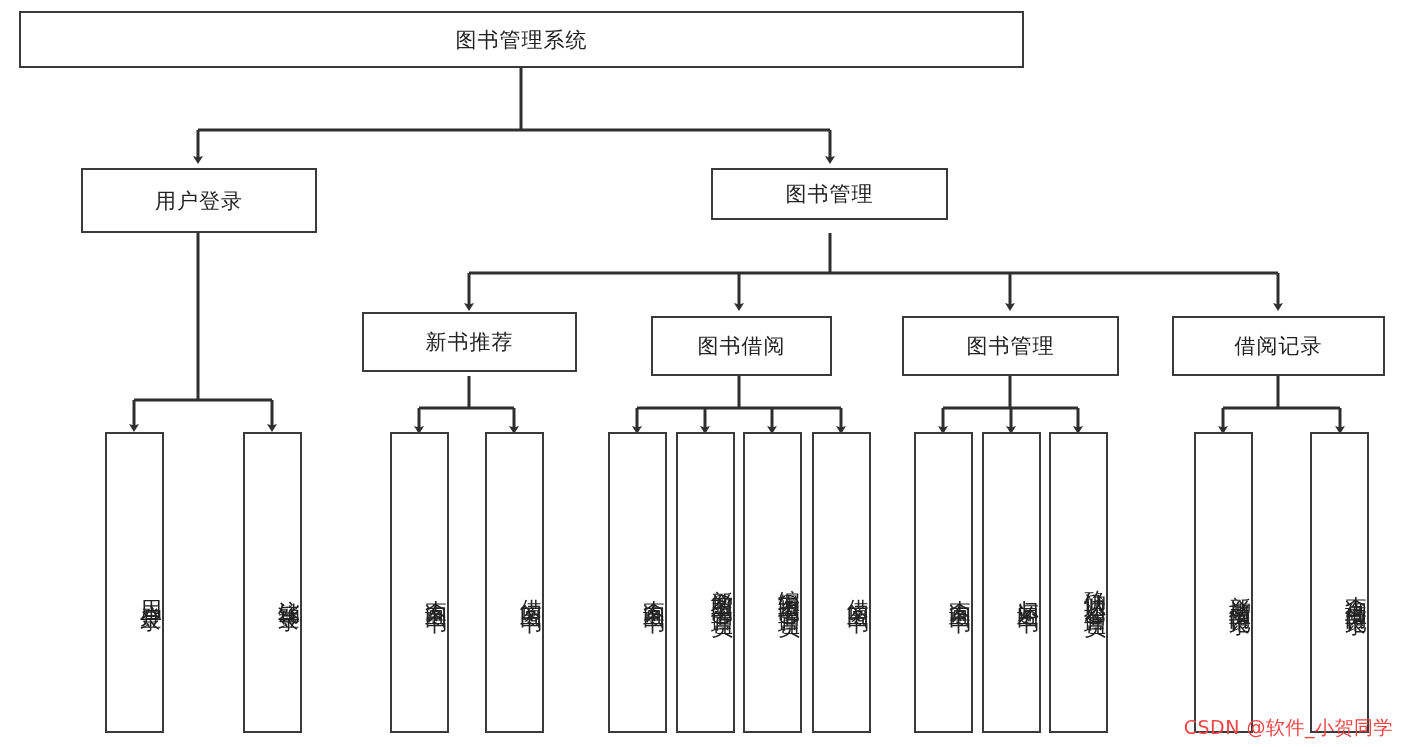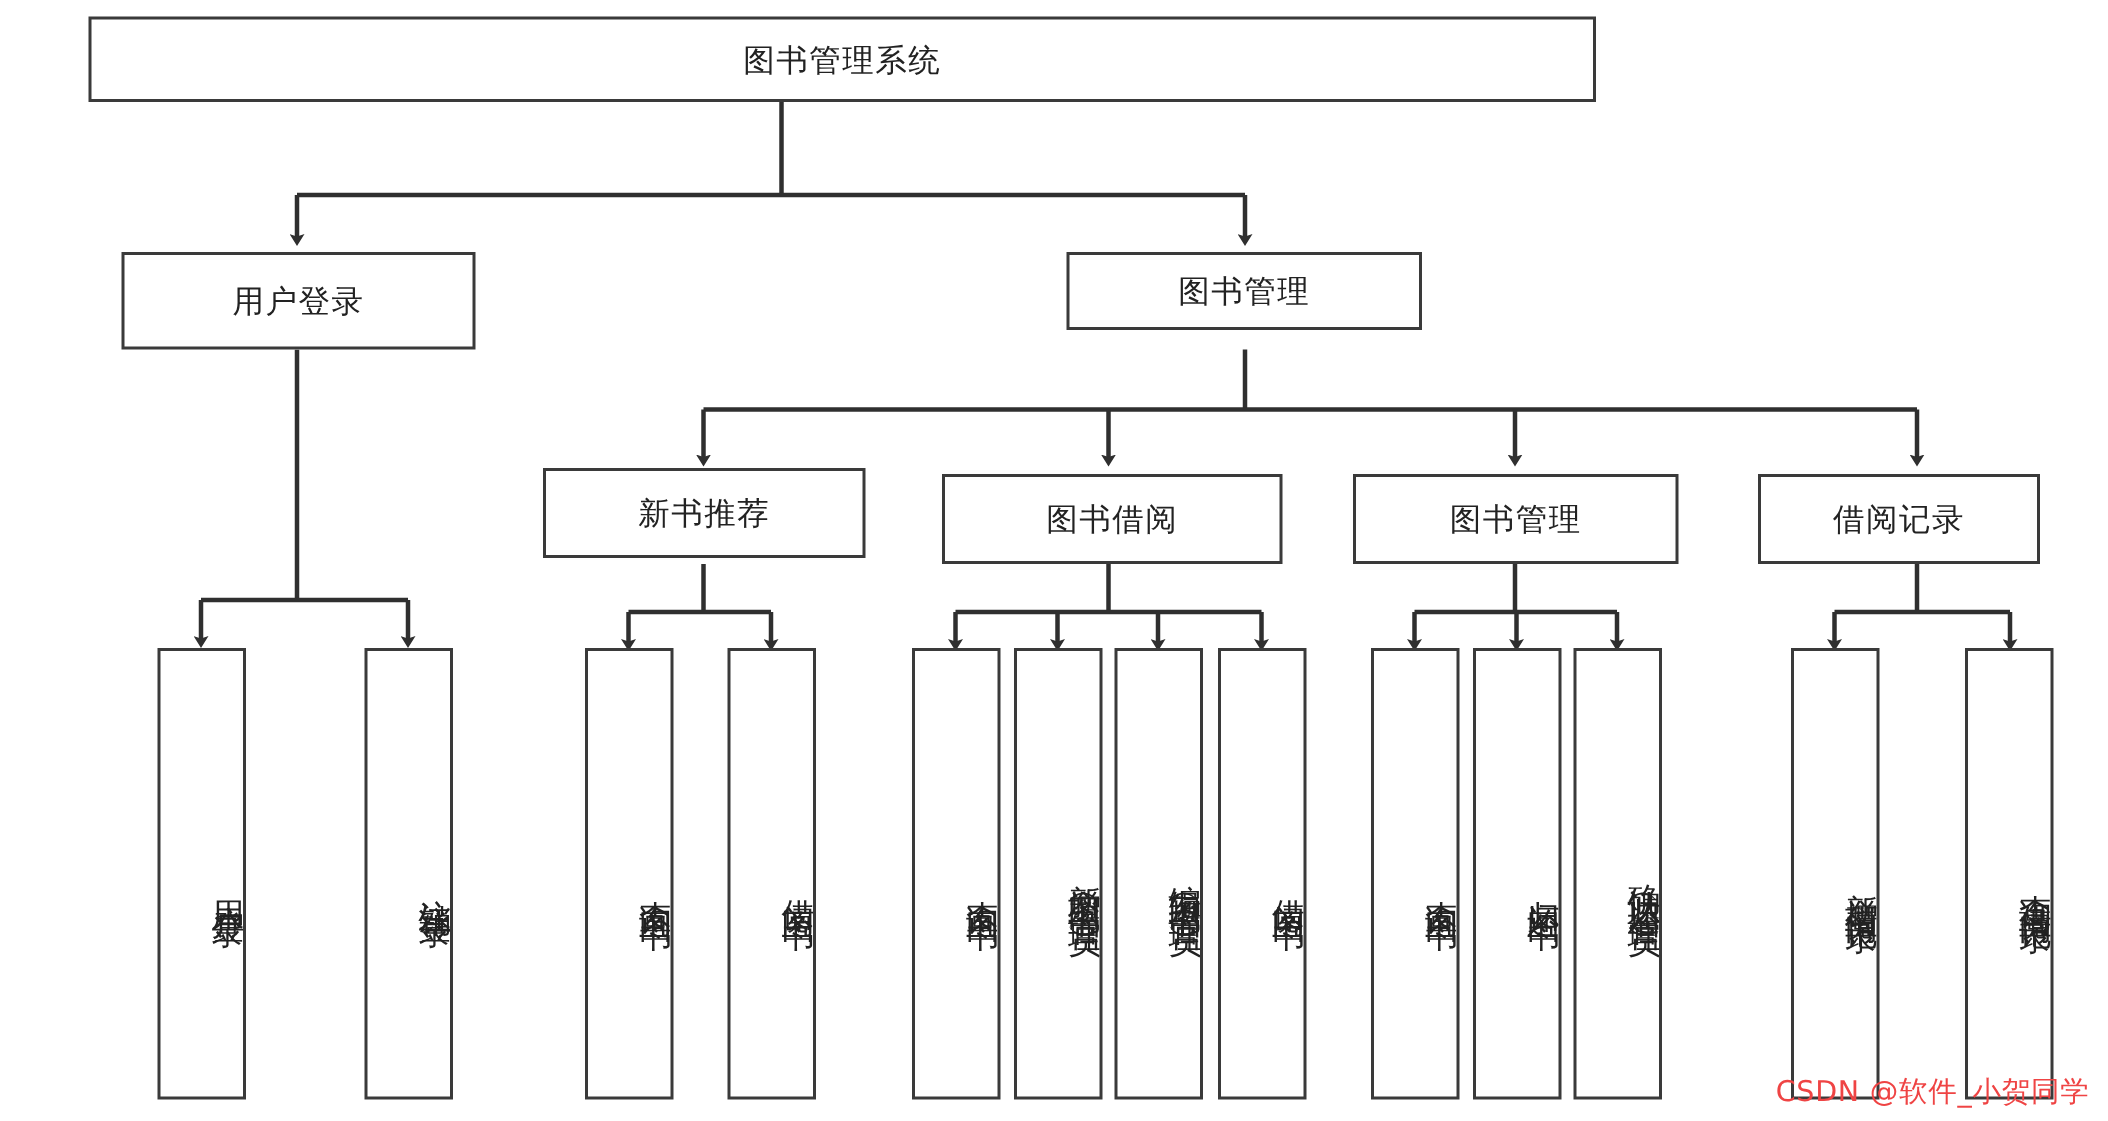--- a/index.html
+++ b/index.html
@@ -37,21 +37,20 @@
     z-index: 2;
   }
   .node-h {
     font-size: 21px;
     letter-spacing: 1px;
     white-space: nowrap;
   }
   .node-root {
     font-size: 21px;
     letter-spacing: 1px;
-    margin-left: 40px;
   }
   .node-v {
     writing-mode: vertical-rl;
     text-orientation: upright;
     font-size: 22px;
     letter-spacing: 4px;
     line-height: 1;
     padding-top: 14px;
     align-items: flex-start;
     justify-content: center;
@@ -122,23 +121,23 @@
       <path d="M1340,408 L1340,430" marker-end="url(#arrow)"></path>
     </g>
   </svg>
 
   <div class="node node-root" style="left:19px; top:11px; width:1005px; height:57px;">图书管理系统</div>
 
   <div class="node node-h" style="left:81px; top:168px; width:236px; height:65px;">用户登录</div>
   <div class="node node-h" style="left:711px; top:168px; width:237px; height:52px;">图书管理</div>
 
   <div class="node node-h" style="left:362px; top:312px; width:215px; height:60px;">新书推荐</div>
-  <div class="node node-h" style="left:628px; top:316px; width:227px; height:60px;">图书借阅</div>
+  <div class="node node-h" style="left:651px; top:316px; width:181px; height:60px;">图书借阅</div>
   <div class="node node-h" style="left:902px; top:316px; width:217px; height:60px;">图书管理</div>
-  <div class="node node-h" style="left:1172px; top:316px; width:188px; height:60px;">借阅记录</div>
+  <div class="node node-h" style="left:1172px; top:316px; width:213px; height:60px;">借阅记录</div>
 
   <div class="node node-v" style="left:105px; top:432px; width:59px; height:301px;">用户登录</div>
   <div class="node node-v" style="left:243px; top:432px; width:59px; height:301px;">注销登录</div>
 
   <div class="node node-v" style="left:390px; top:432px; width:59px; height:301px;">查询图书</div>
   <div class="node node-v" style="left:485px; top:432px; width:59px; height:301px;">借阅图书</div>
 
   <div class="node node-v" style="left:608px; top:432px; width:59px; height:301px;">查询图书</div>
   <div class="node node-v" style="left:676px; top:432px; width:59px; height:301px;">新增图书（管理员）</div>
   <div class="node node-v" style="left:743px; top:432px; width:59px; height:301px;">编辑图书（管理员）</div>

